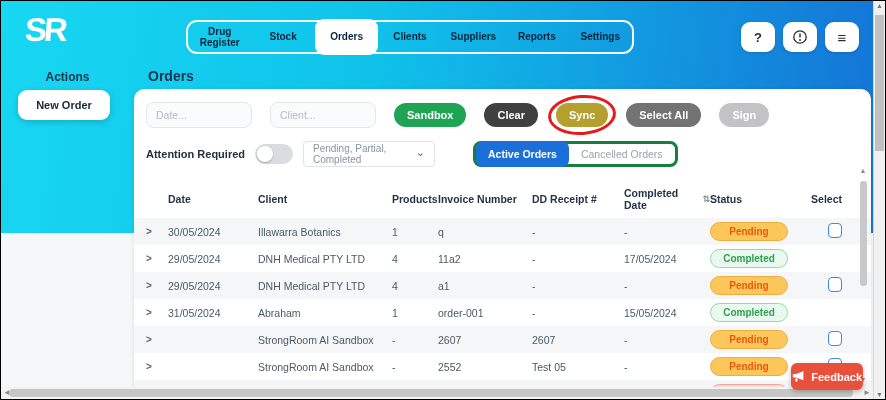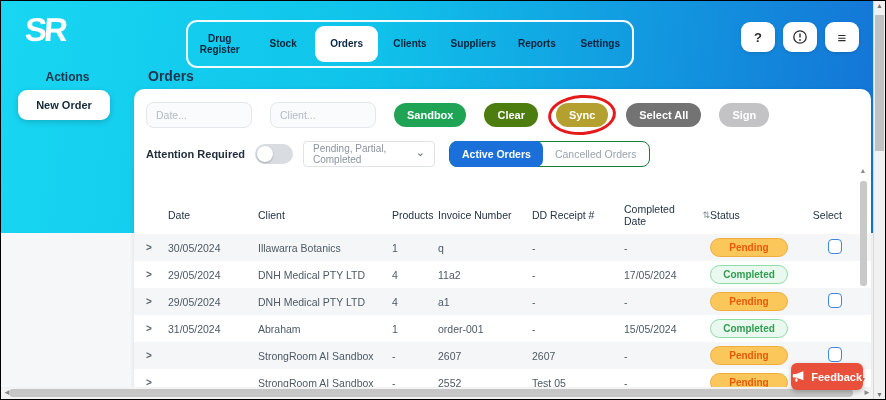--- a/index.html
+++ b/index.html
@@ -11,21 +11,21 @@
     font-family:"Liberation Sans","DejaVu Sans",sans-serif;
     -webkit-font-smoothing:antialiased;
   }
   
   .bg-top { position:absolute; left:0; top:0; width:874px; height:232px;
     background:linear-gradient(97deg,#18d7f2 0%,#10c2ea 42%,#1473d6 100%); }
   
   .logo { position:absolute; left:24px; top:10px; color:#fff; font-size:33px;
     font-weight:800; letter-spacing:-3px; transform:skewX(-4deg); z-index:5; }
   
-  .topnav { position:absolute; left:185px; top:19px; width:448px; height:48px;
+  .topnav { position:absolute; left:185px; top:19px; width:448px; height:34px;
     border:2px solid rgba(255,255,255,.95); border-radius:11px; display:flex;
     align-items:center; z-index:5; }
   .tab { flex:1; text-align:center; font-size:10px; font-weight:bold; color:#07233b;
     line-height:1.15; padding:4px 2px; cursor:pointer; }
   .tab.active { background:#fff; border-radius:9px; margin:-8px 0; padding:12px 2px; color:#0a2540; }
   
   .winbtns { position:absolute; right:26px; top:21px; display:flex; gap:8px; z-index:5; }
   .wbtn { width:34px; height:30px; background:#fff; border:none; border-radius:9px;
     font-size:13px; font-weight:bold; color:#2b2b2b; display:flex; align-items:center;
     justify-content:center; box-shadow:0 1px 3px rgba(0,0,0,.15); cursor:pointer; }
@@ -43,51 +43,51 @@
     border-radius:10px; box-shadow:0 1px 5px rgba(0,0,0,.10); z-index:10; overflow:hidden; }
   
   .filters1 { display:flex; align-items:center; gap:18px; padding:13px 12px 7px 12px; }
   .finput { width:106px; height:26px; background:#fafbfc; border:1px solid #e3e6ea;
     border-radius:8px; padding:0 9px; font-size:10.5px; color:#4c5a66;
     font-family:"Liberation Sans","DejaVu Sans",sans-serif; }
   .finput::placeholder { color:#b4bbc3; }
   .btn { border:none; border-radius:14px; height:24px; padding:0 13px; font-size:11px;
     font-weight:bold; color:#fff; cursor:pointer; white-space:nowrap; }
   .btn-search { background:#1fa455; }
-  .btn-clear  { background:#4d7c0f; }
+  .btn-clear  { background:#404040; }
   .btn-sync   { background:#b3a02f; }
   .btn-selectall { background:#737373; }
   .btn-sign   { background:#c3c3c5; }
   .sync-wrap { position:relative; display:inline-flex; }
   .red-circle { position:absolute; left:50%; top:50%; width:68px; height:40px;
     transform:translate(-50%,-50%) rotate(-4deg); border:3px solid #e51a1a;
     border-radius:50%; pointer-events:none; }
   
   .filters2 { display:flex; align-items:center; gap:10px; padding:6px 12px 10px 12px; }
   .attn-label { font-size:11px; font-weight:bold; color:#22303e; }
   .toggle { width:38px; height:20px; background:#d9dce1; border-radius:10px; position:relative;
     cursor:pointer; flex:none; }
   .toggle .knob { position:absolute; left:2px; top:2px; width:16px; height:16px;
     background:#fff; border-radius:50%; box-shadow:0 1px 2px rgba(0,0,0,.25); }
   .dropdown { width:132px; height:26px; border:1px solid #dfe3e8; border-radius:4px;
     display:flex; align-items:center; justify-content:space-between; padding:0 9px;
     font-size:10px; color:#8a94a0; cursor:pointer; }
   .dd-chev { font-size:11px; color:#5d6a76; line-height:0; margin-top:-4px; }
-  .segmented { margin-left:4px; display:flex; align-items:center; height:26px;
-    border:1px solid #15803d; border-radius:8px; background:#fff; }
+  .segmented { margin-left:28px; display:flex; align-items:center; height:26px;
+    border:3px solid #15803d; border-radius:8px; background:#fff; }
   .seg { font-size:10.5px; padding:0 12px; height:26px; display:flex; align-items:center;
     cursor:pointer; }
   .seg.active { background:#1b6fd8; color:#fff; font-weight:bold; border-radius:7px; }
   .seg.inactive { color:#9aa3ad; }
   
   .thead,.trow { display:grid;
     grid-template-columns:22px 90px 134px 46px 94px 92px 86px 94px 38px;
     align-items:center; padding:0 12px; }
   .thead { padding-top:10px; padding-bottom:7px; }
-  .th { font-size:10.5px; font-weight:normal; color:#243447;margin-top:16px; }
+  .th { font-size:10.5px; font-weight:bold; color:#243447; }
   .th-completed { display:flex; align-items:center; gap:12px; }
   .sort-icon { font-size:9px; color:#7d8896; cursor:pointer; }
   .tbody { overflow:hidden; }
   .trow { min-height:22px; padding-top:4px; padding-bottom:4px; font-size:10.5px; color:#4c5a66; }
   .trow.odd { background:#f5f6f8; }
   .td.chev { color:#5b6770; font-weight:bold; font-size:10px; cursor:pointer; }
   .badge { display:inline-block; width:78px; text-align:center; padding:3px 0;
     border-radius:10px; font-size:10px; font-weight:bold; }
   .badge.pending   { background:#fbc75a; border:1px solid #f0ad3d; color:#e8590c; }
   .badge.completed { background:#e9f9ef; border:1px solid #8edca6; color:#2f9e4e; }

